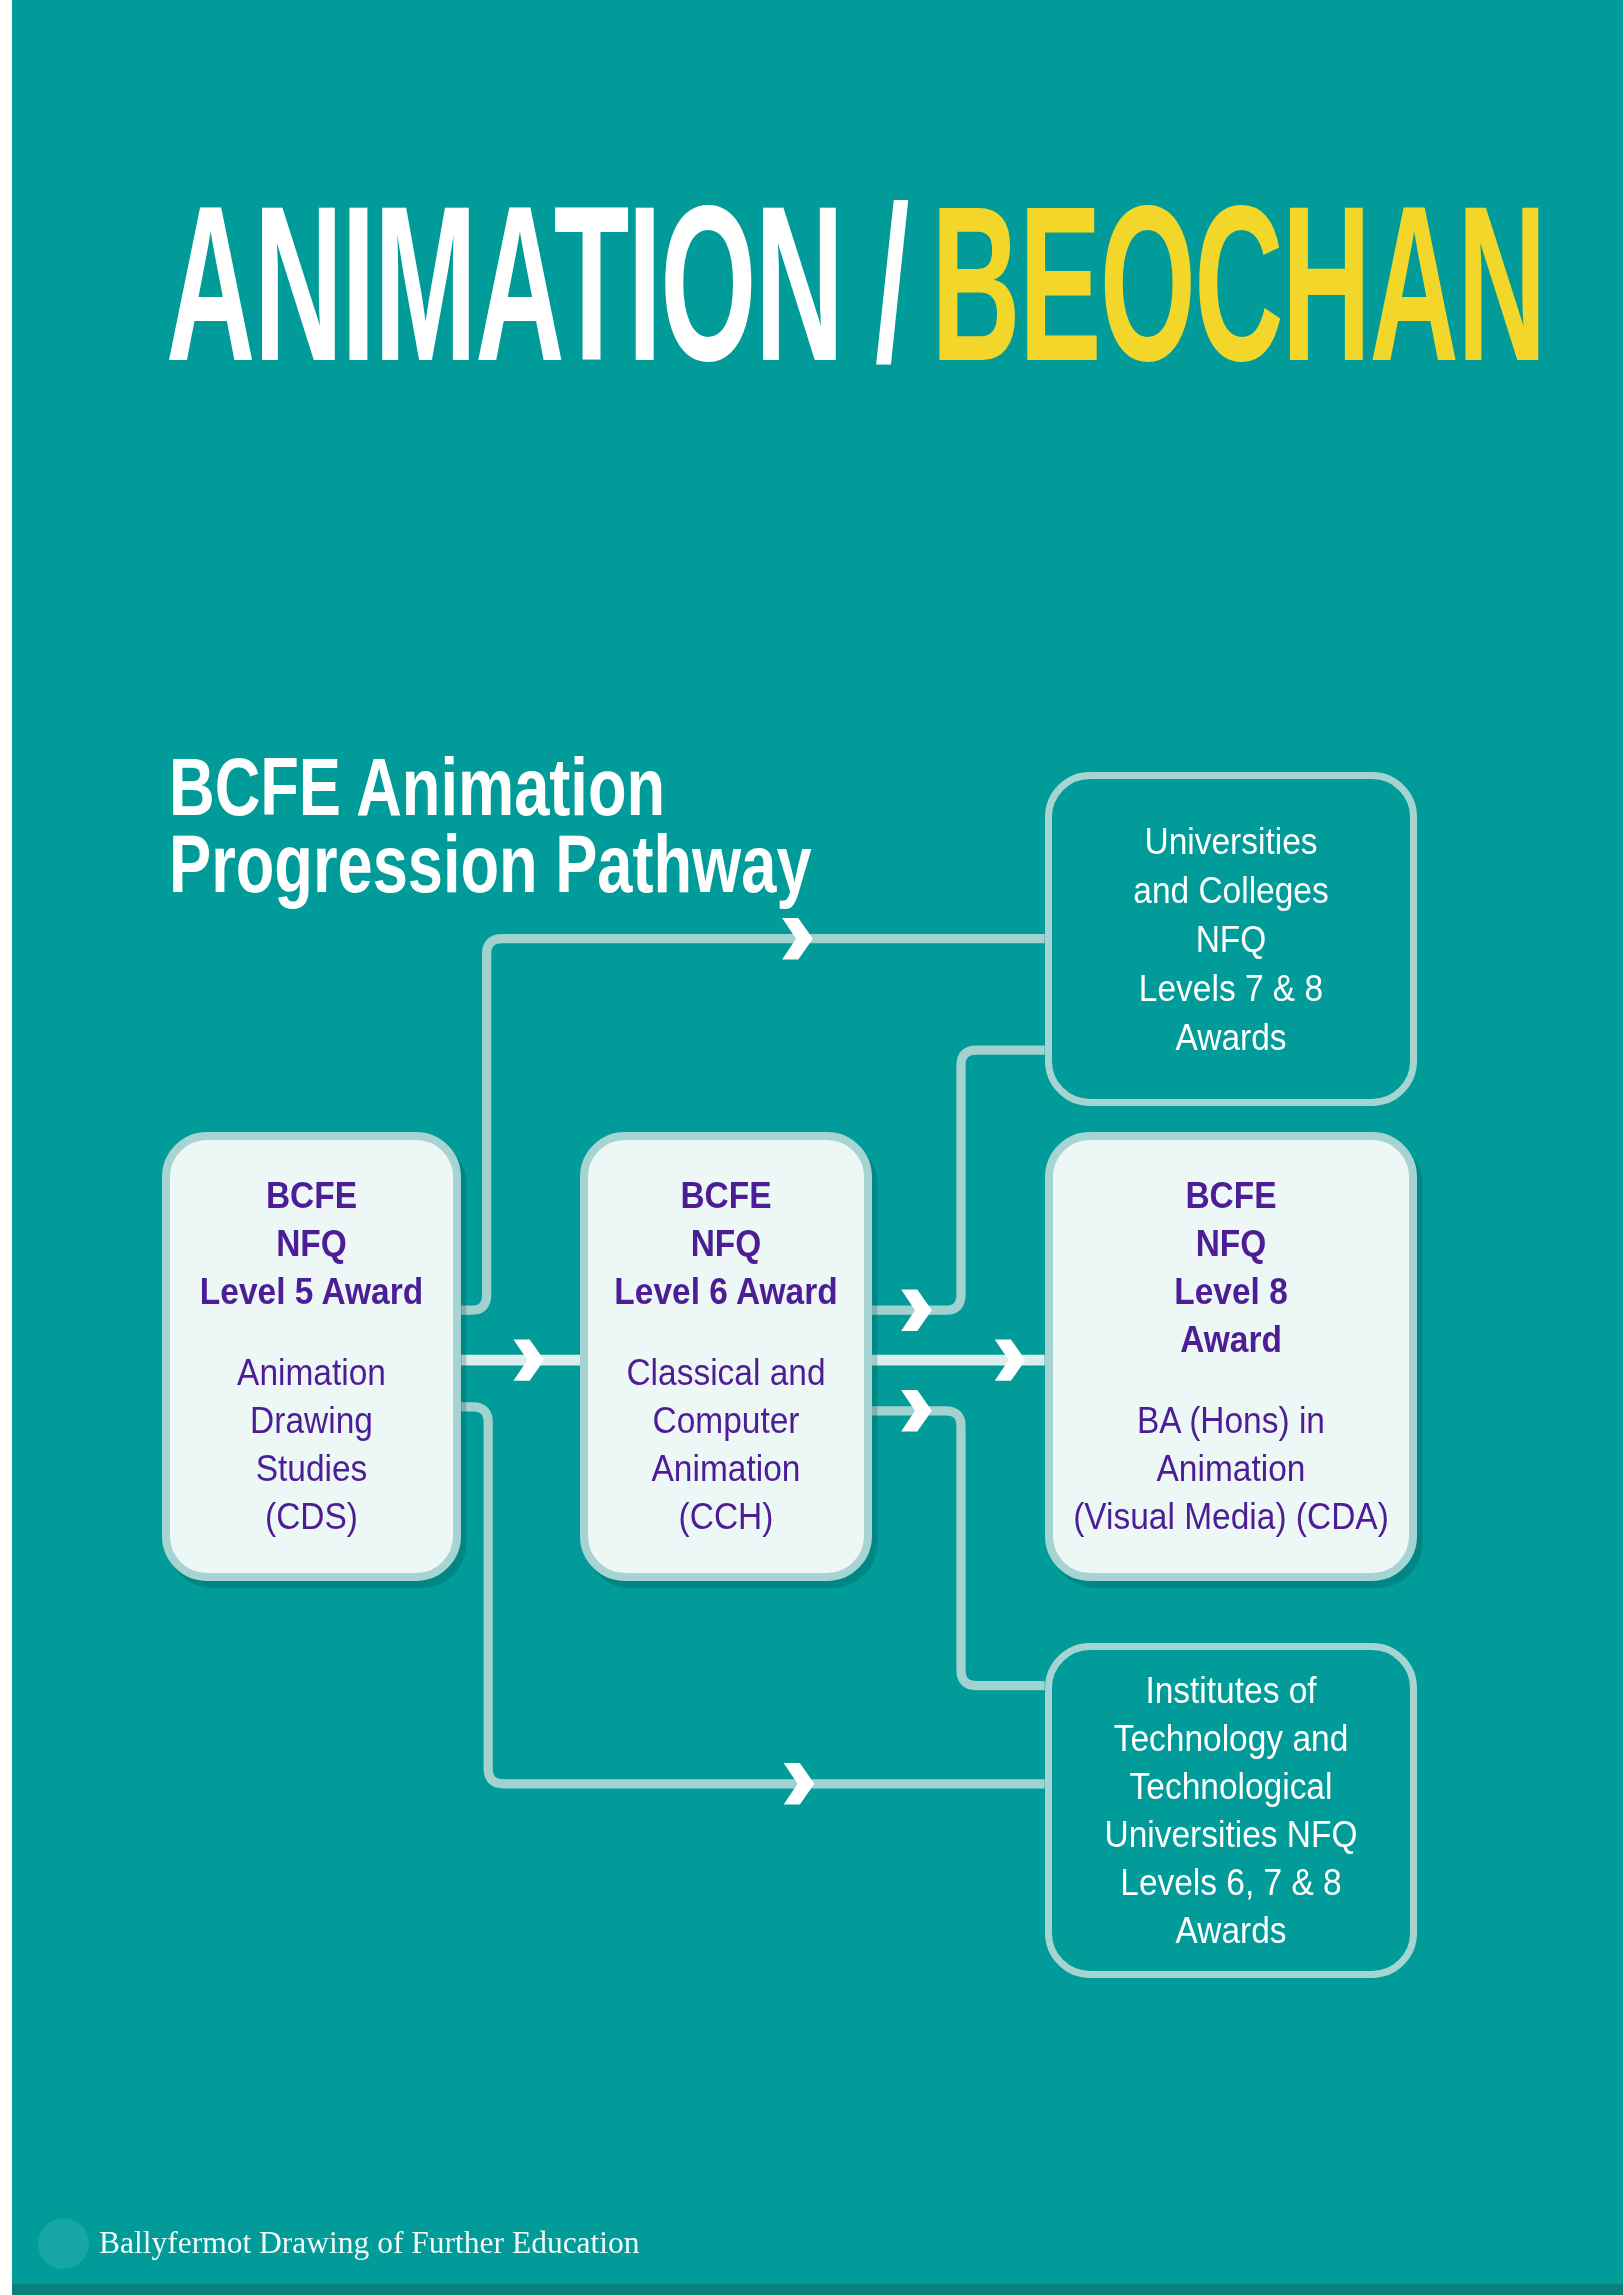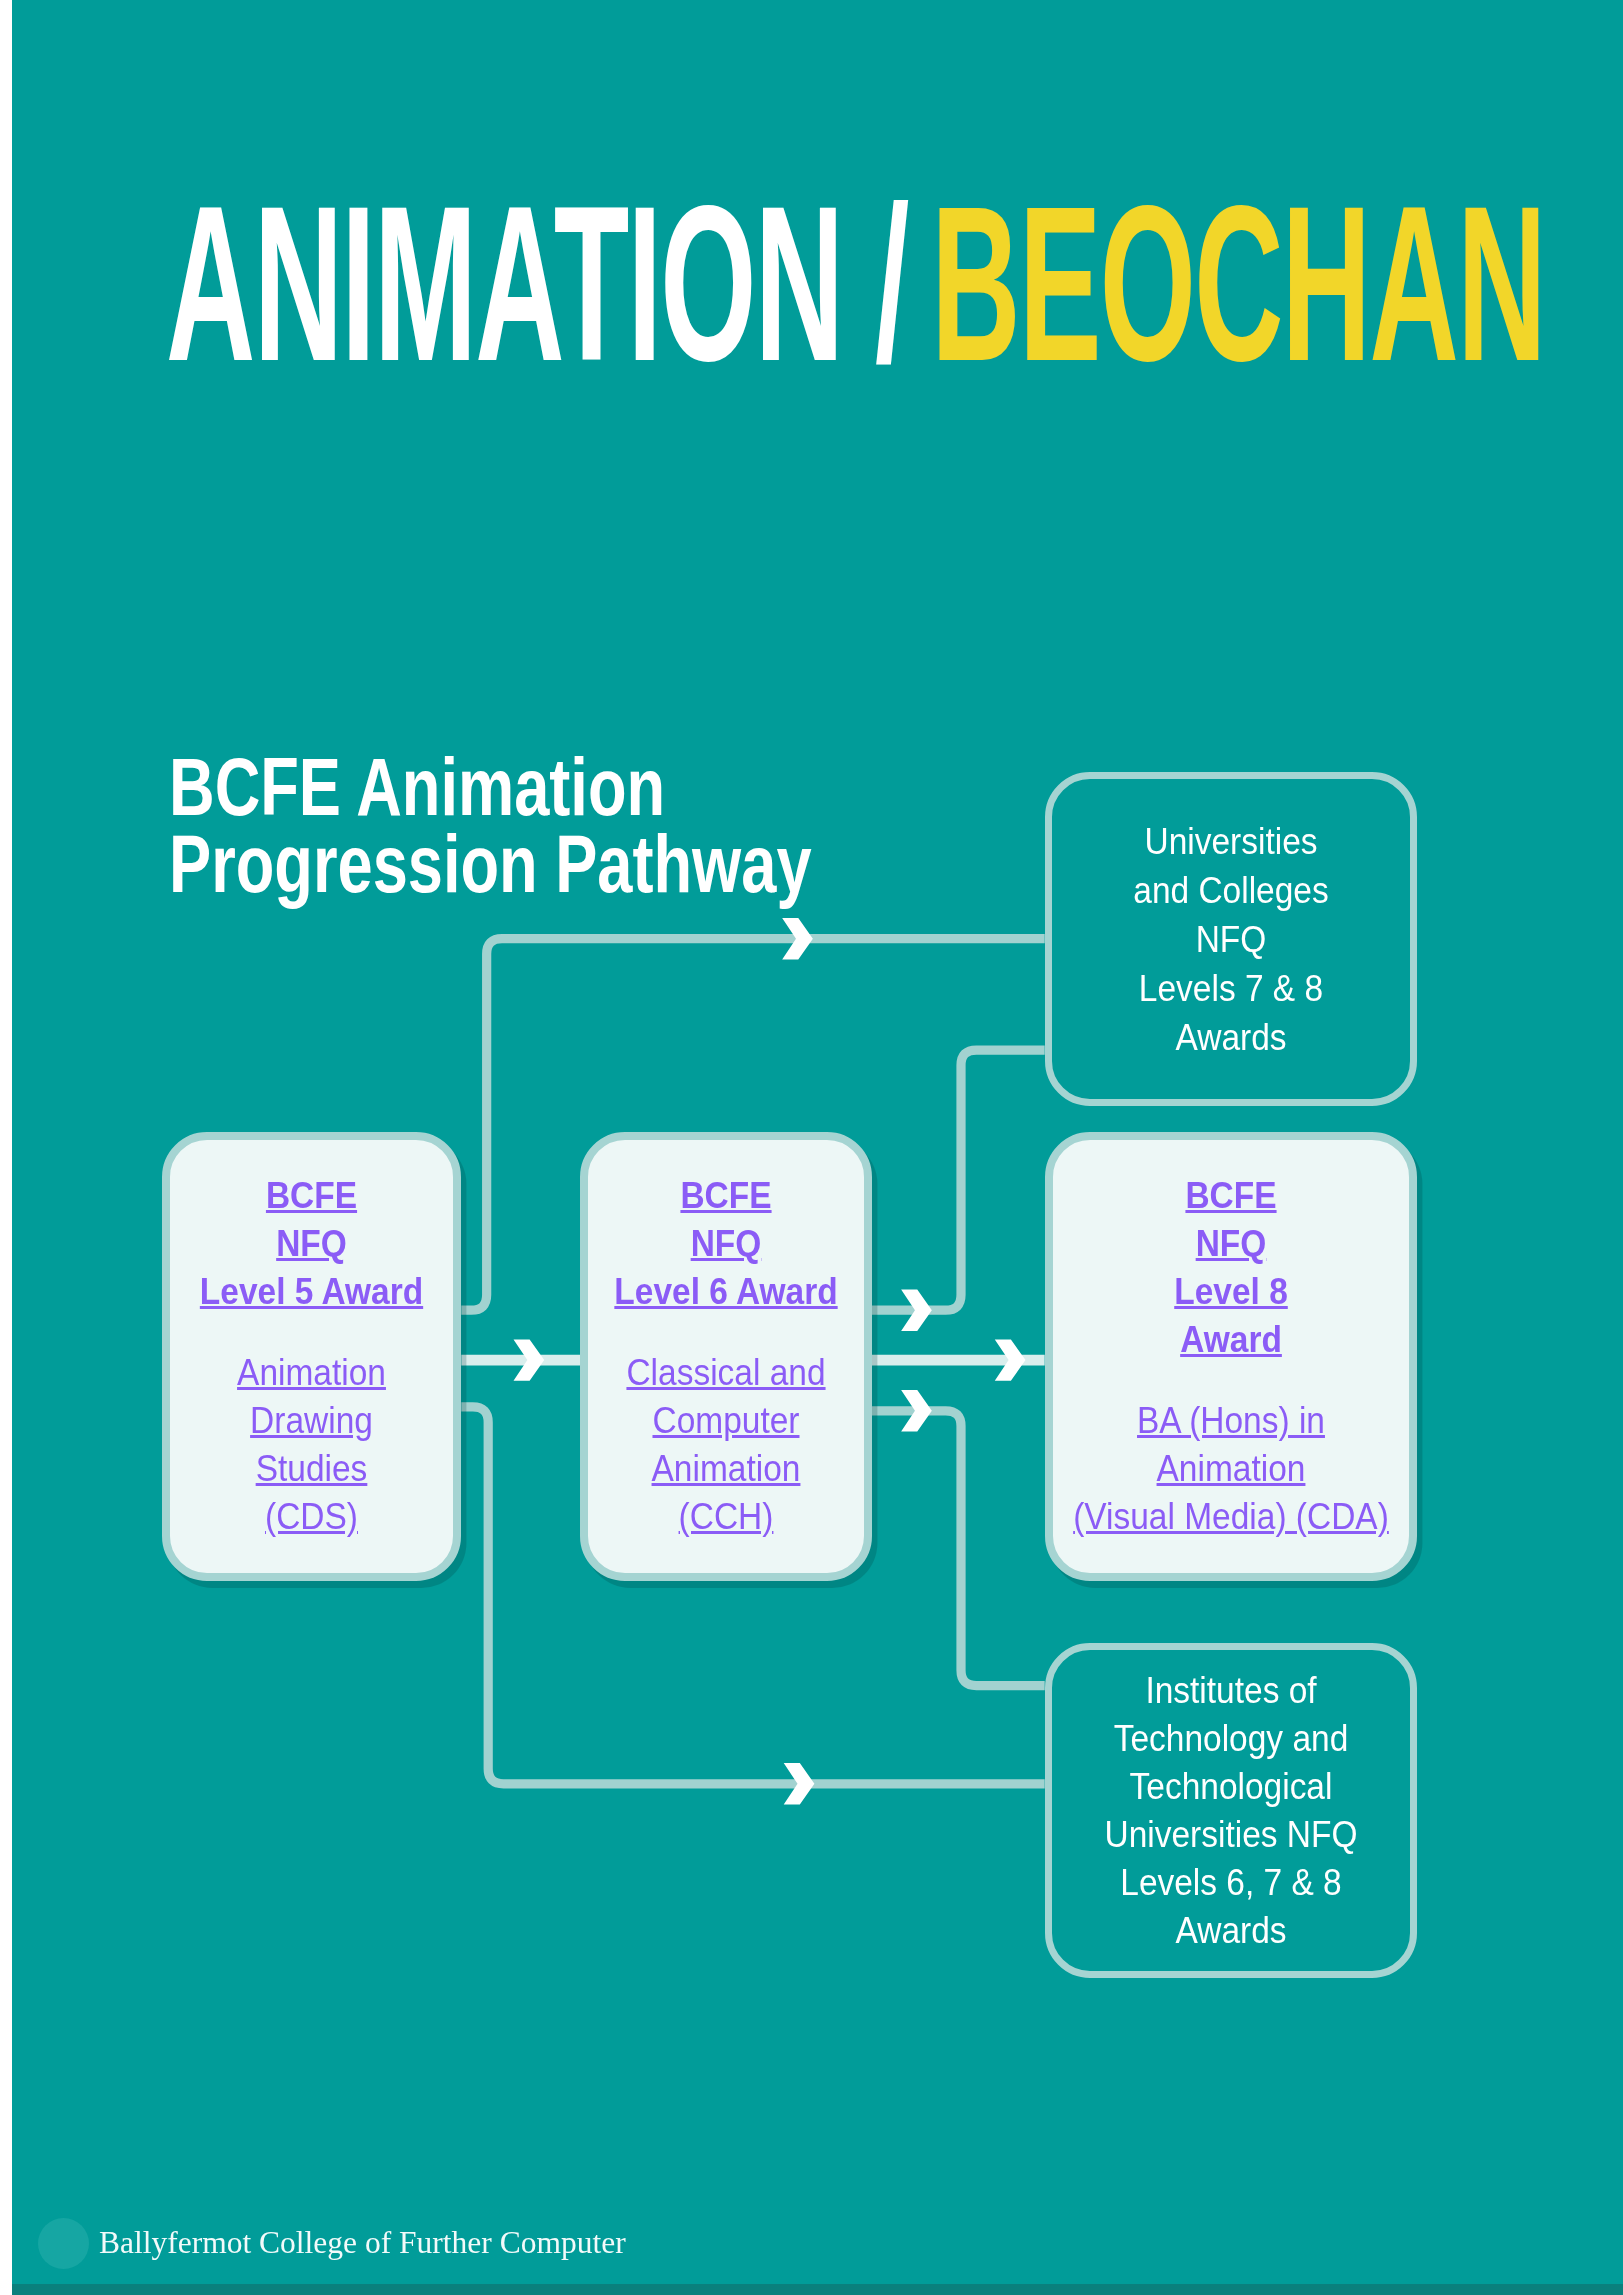--- a/index.html
+++ b/index.html
@@ -47,22 +47,21 @@
     border-radius:45px;
     display:flex;
     align-items:center;
     justify-content:center;
     text-align:center;
   }
   .box.filled{
     background:#EDF7F6;
     border:8.4px solid #A5D4D2;
     box-shadow:5.4px 7px 0 rgba(0,60,58,0.22);
-    color:#8b5cf6;
-    text-decoration:underline;
+    color:#4c1d95;
   }
   .box.outlined{
     background:transparent;
     border:7.7px solid #A5D4D2;
     color:#FFFFFF;
   }
   .box-inner{
     display:flex;
     flex-direction:column;
     align-items:center;
@@ -203,17 +202,17 @@
       <div>Institutes of</div>
       <div>Technology and</div>
       <div>Technological</div>
       <div>Universities NFQ</div>
       <div>Levels 6, 7 &amp; 8</div>
       <div>Awards</div>
     </div>
   </div>
 
   <div class="footer-circle"></div>
-  <div class="footer-text">Ballyfermot College of Further Computer</div>
+  <div class="footer-text">Ballyfermot Drawing of Further Education</div>
   <div class="bottom-bar"></div>
 
 </div>
 
 
 </body></html>

